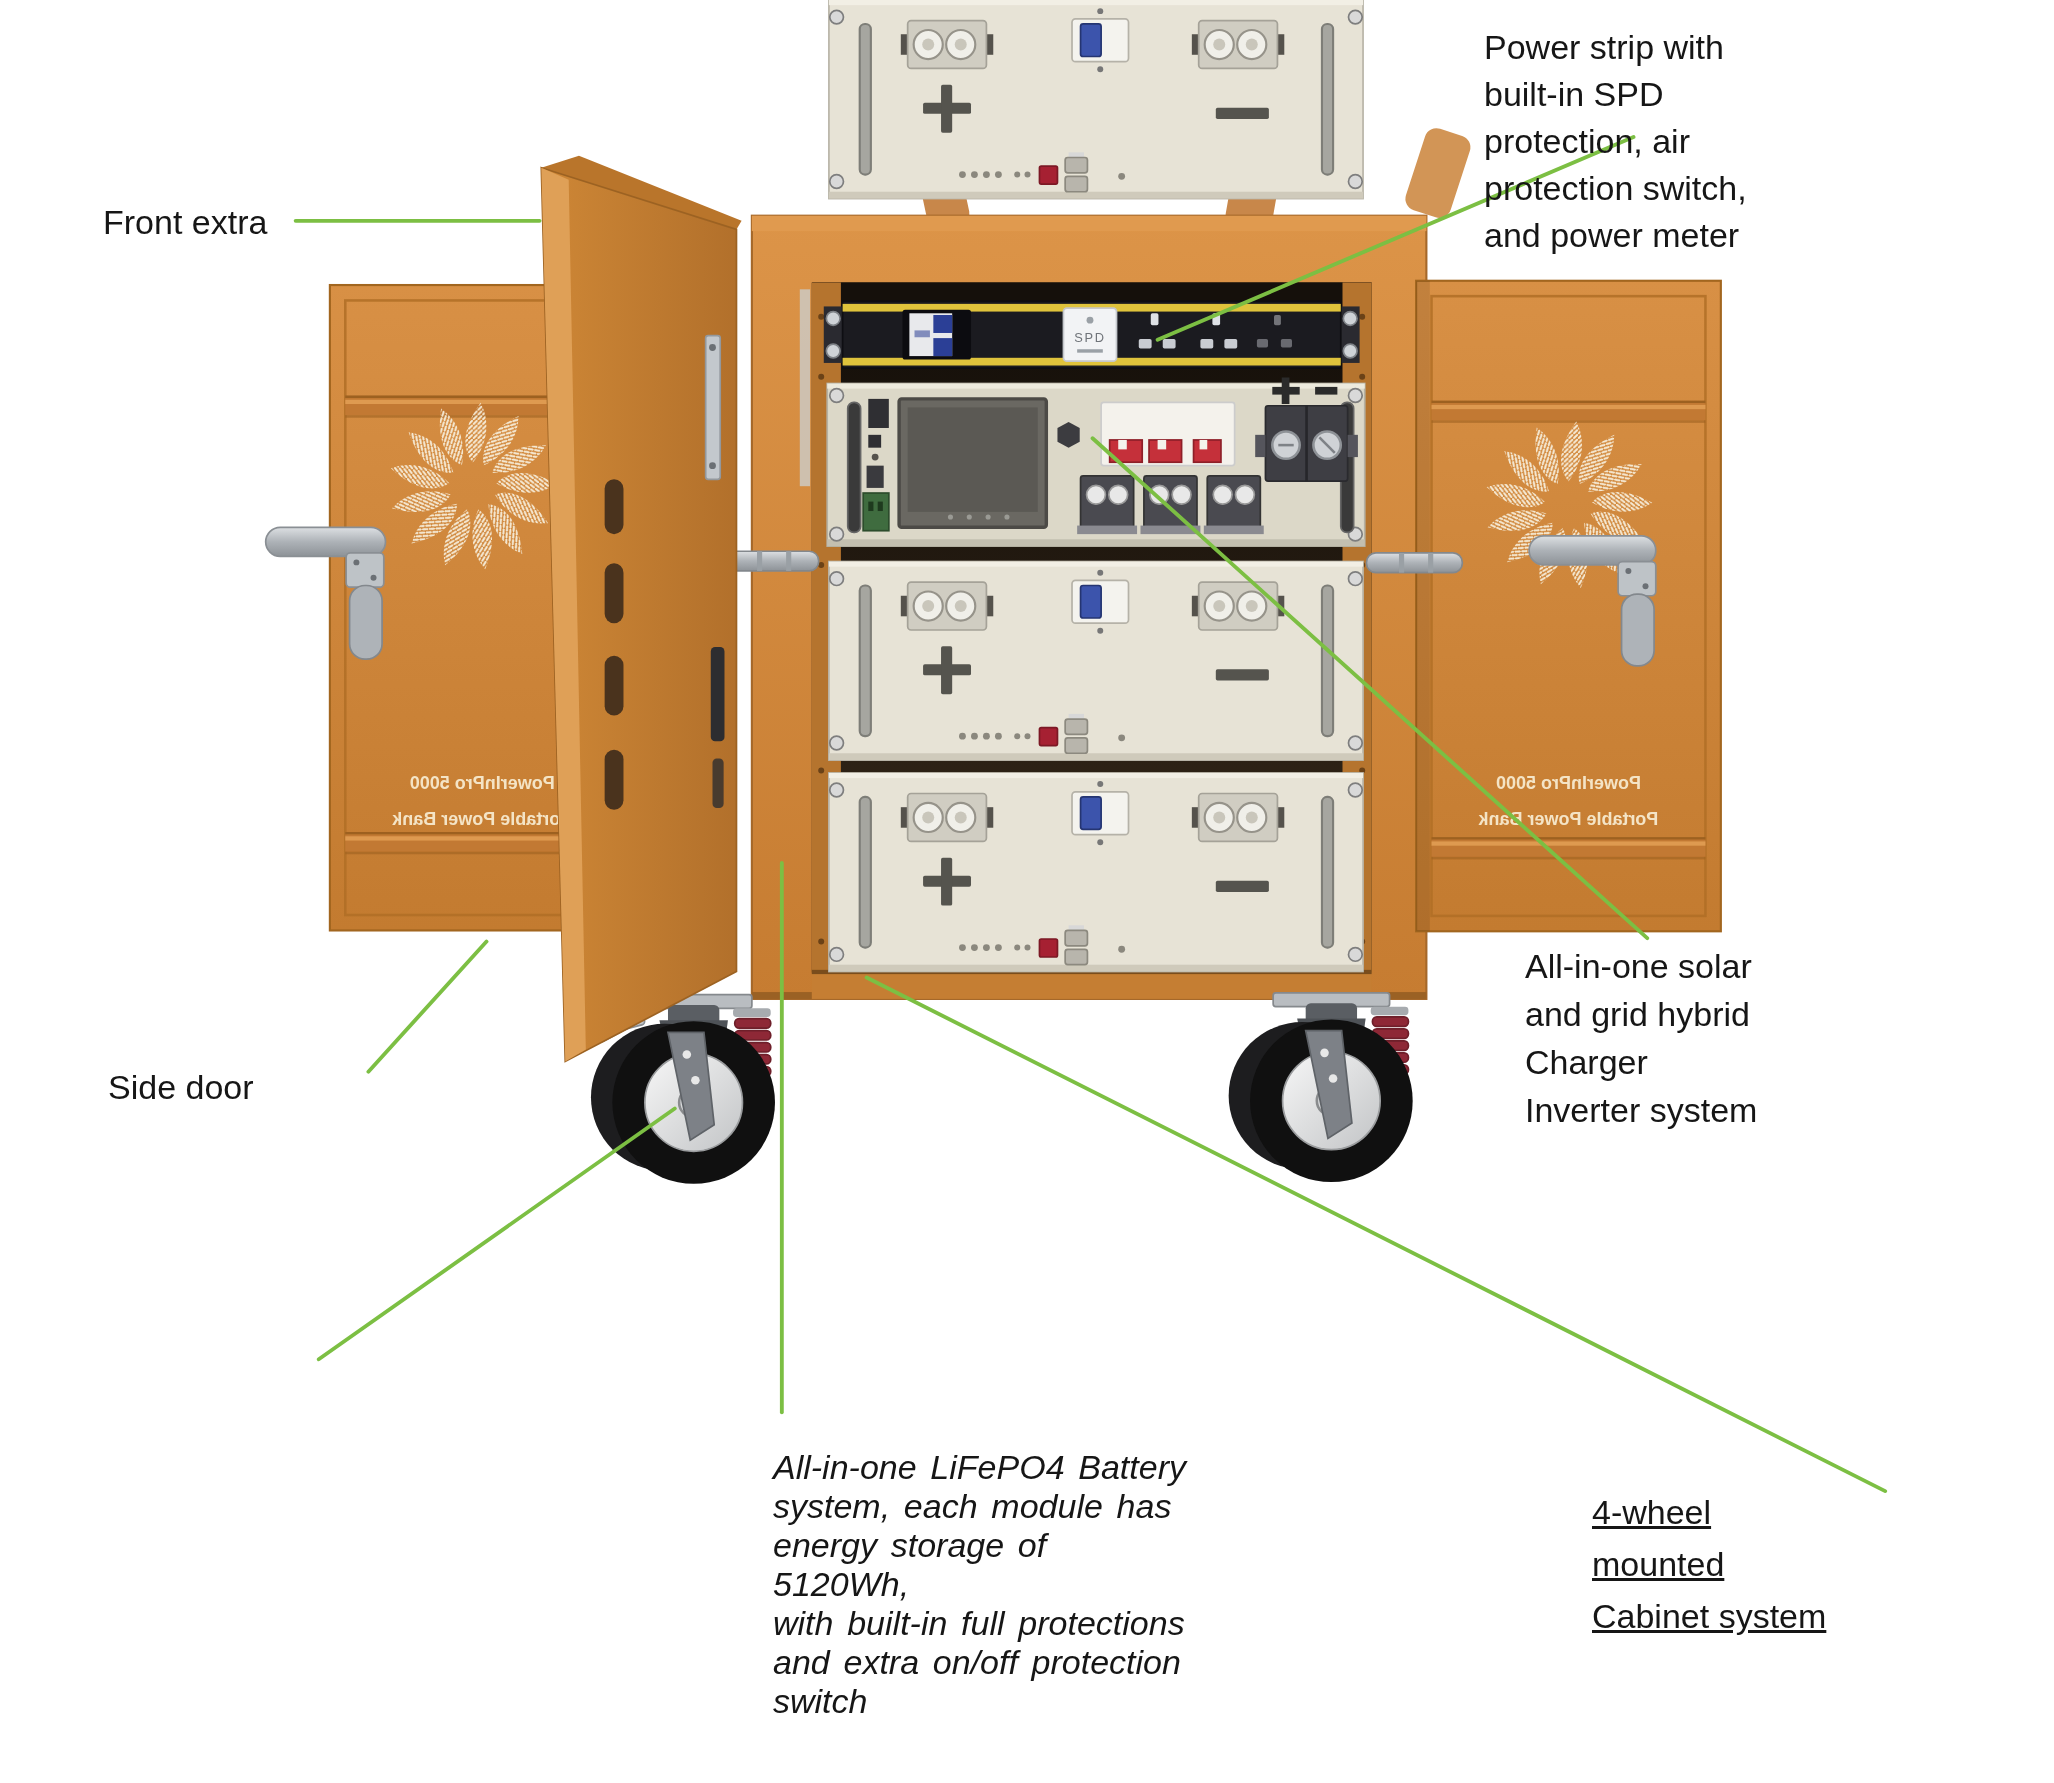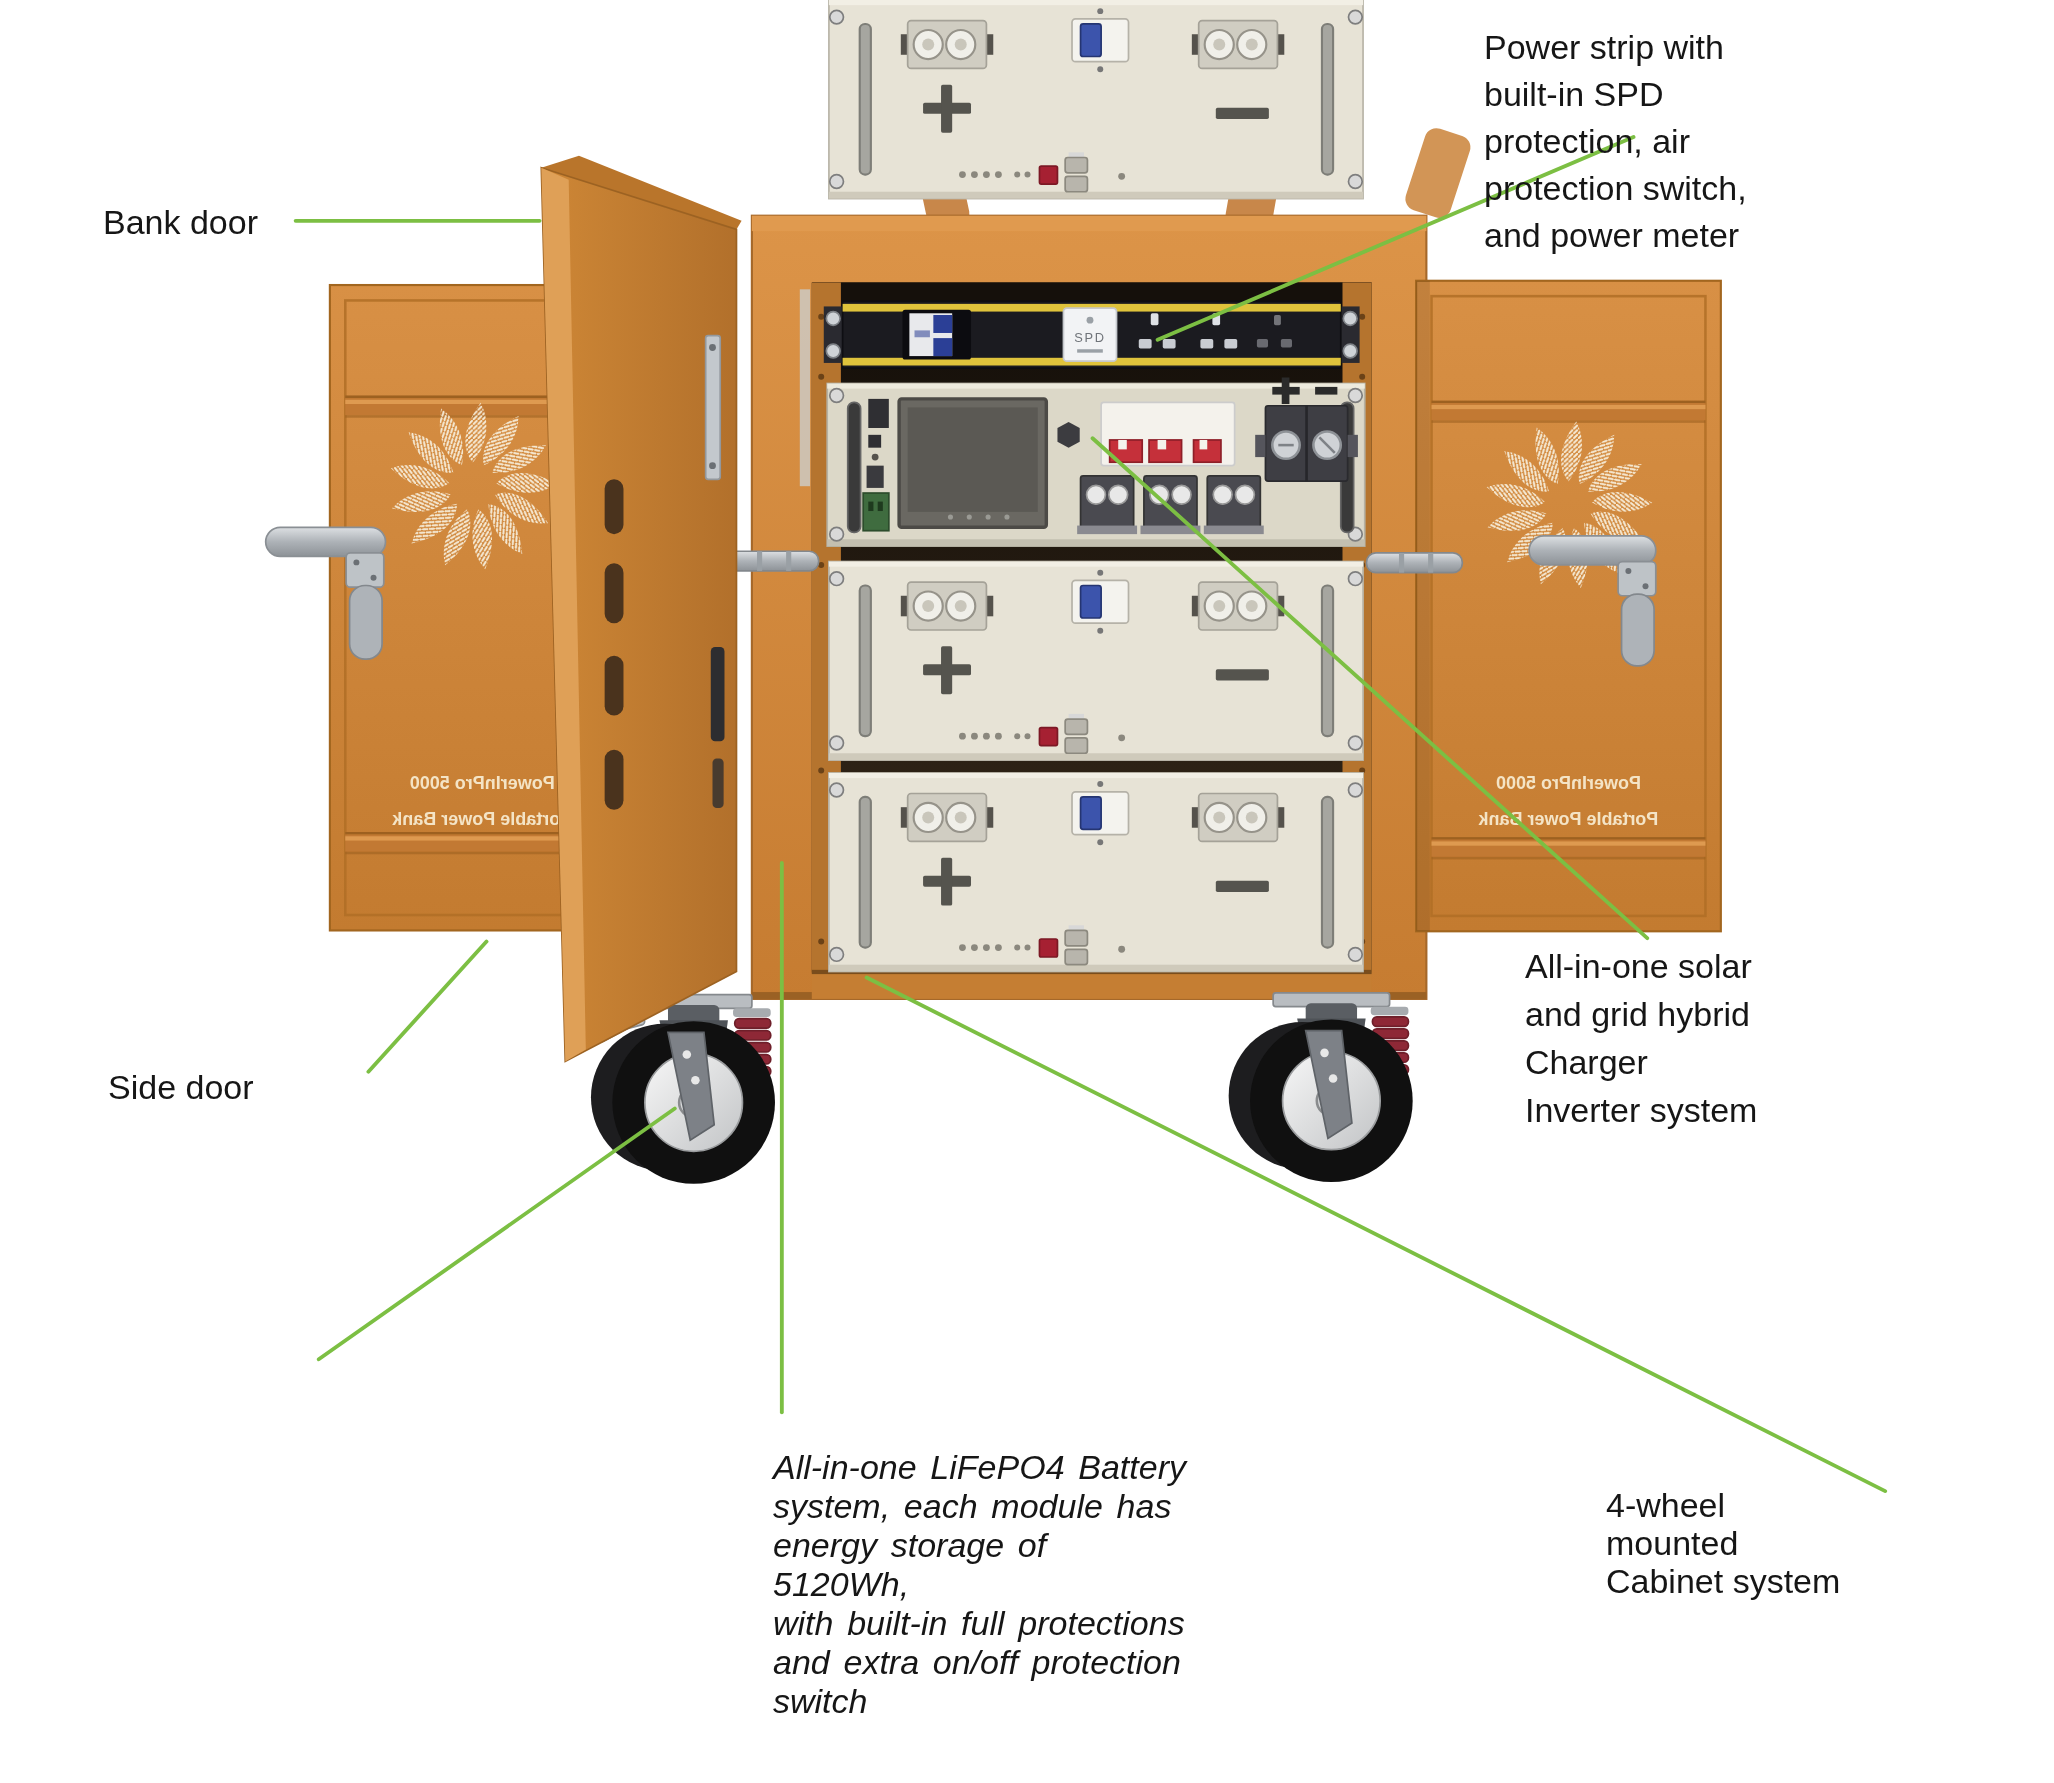--- a/index.html
+++ b/index.html
@@ -13,21 +13,21 @@
     font:400 34px/46px "Liberation Sans", sans-serif;
     white-space:pre-line;
   }
   .ann.right { text-align:left; }
   #ann-front-door   { left:103px;  top:199px; }
   #ann-power-strip  { right:92px; top:24px;   line-height:47px; width:479px; }
   #ann-side-door    { left:108px;  top:1064px; }
   #ann-wheels       { left:108px;  top:1445px; line-height:42px; }
   #ann-battery      { left:773px;  top:1448px; width:419px; line-height:39px; word-spacing:4.3px;font-style:italic; }
   #ann-inverter     { right:85px; top:942px; line-height:48px; width:445px; }
-  #ann-cabinet      { right:89px; top:1486px; line-height:38px; width:360px; }
+  #ann-cabinet      { right:103px; top:1486px; line-height:52px; width:360px;text-decoration:underline; }
 </style>
 </head>
 <body>
 
 <div class="canvas">
 
 <svg class="scene" width="2055" height="1783" viewBox="0 0 2400 2083" xmlns="http://www.w3.org/2000/svg">
   <defs>
     <linearGradient id="doorGrad" x1="0" y1="0" x2="0" y2="1">
       <stop offset="0" stop-color="#D89045"></stop>
@@ -385,21 +385,21 @@
     <line x1="345" y1="258" x2="630" y2="258"></line>
     <line x1="1908" y1="160" x2="1352" y2="397"></line>
     <line x1="430" y1="1252" x2="568" y2="1100"></line>
     <line x1="372" y1="1588" x2="788" y2="1295"></line>
     <line x1="913" y1="1008" x2="913" y2="1650"></line>
     <line x1="1276" y1="512" x2="1924" y2="1096"></line>
     <line x1="1012" y1="1142" x2="2202" y2="1742"></line>
   </g>
 </svg>
 
-<div class="ann" id="ann-front-door">Bank door</div>
+<div class="ann" id="ann-front-door">Front extra</div>
 <div class="ann right" id="ann-power-strip">Power strip with
 built-in  SPD
 protection, air
 protection switch,
 and power meter</div>
 <div class="ann" id="ann-side-door">Side door</div>
 <div class="ann" id="ann-battery">All-in-one LiFePO4 Battery
 system, each module has
 energy storage of 5120Wh,
 with built-in full protections

